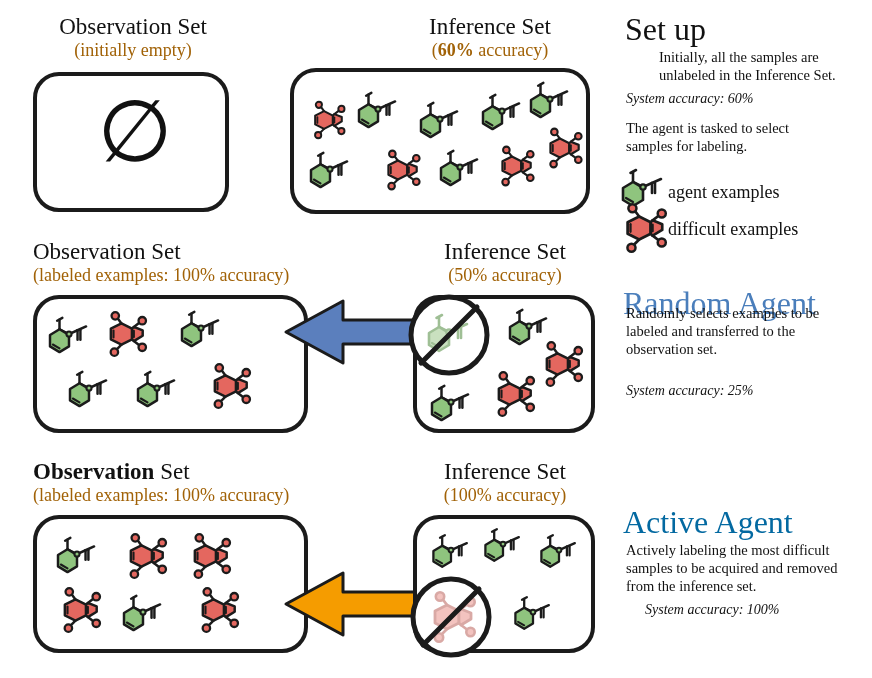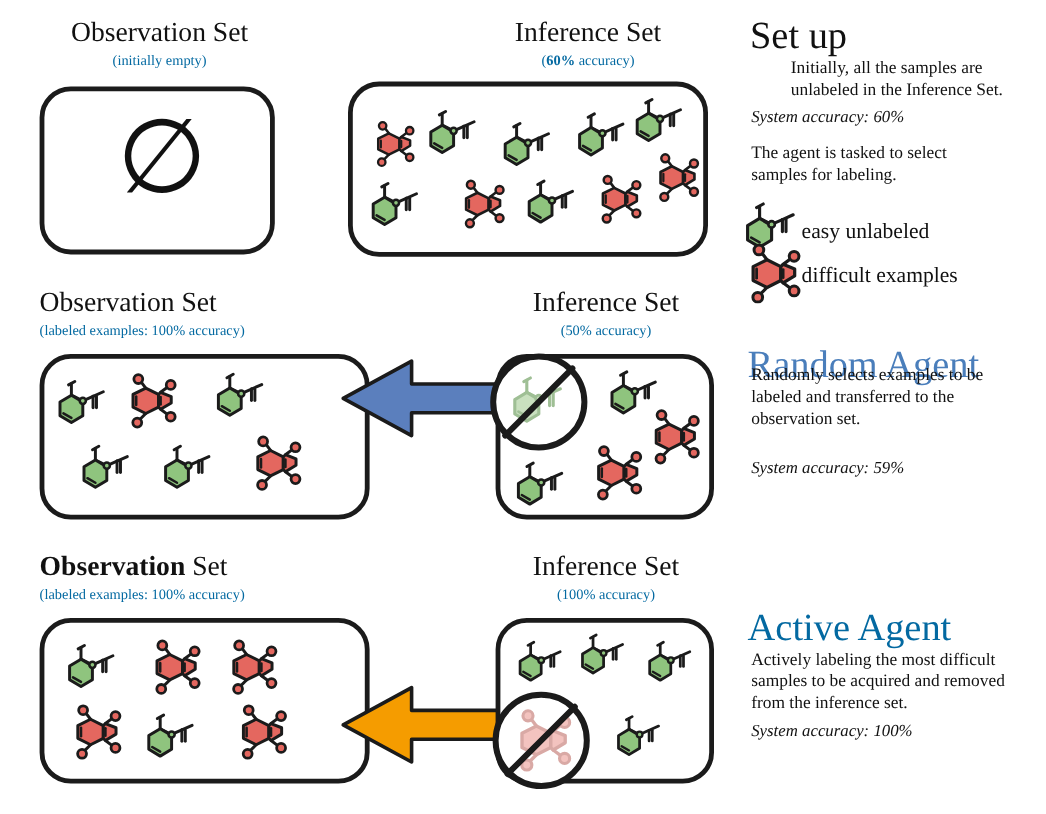--- a/index.html
+++ b/index.html
@@ -3,21 +3,21 @@
 <meta charset="utf-8">
 <style>
   html,body{margin:0;padding:0;background:#ffffff;}
   body{width:872px;height:678px;position:relative;overflow:hidden;
        font-family:"Liberation Serif","DejaVu Serif",serif;color:#1a1a1a;}
 
   .abs{position:absolute;}
 
   
   .set-title{font-size:23px;line-height:26px;text-align:center;white-space:nowrap;color:#111;}
-  .set-sub{font-size:12px;line-height:17px;text-align:center;white-space:nowrap;color:#0369a1;}
+  .set-sub{font-size:18px;line-height:17px;text-align:center;white-space:nowrap;color:#a16207;}
   .set-sub b{font-weight:bold;}
   .set-title b{font-weight:bold;}
 
   
   .setbox{border:4.5px solid #1b1b1b;border-radius:26px;background:#fff;box-sizing:border-box;}
 
   
   .panel-h{font-size:32px;line-height:34px;white-space:nowrap;}
   .panel-h.black{color:#111;}
   .panel-h.blue{color:#4a7ebb;}
@@ -171,21 +171,21 @@
 
 <div class="abs panel-h black" style="left:625px;top:12px;">Set up</div>
 <div class="abs panel-p" style="left:626px;top:48px;width:200px;margin-left:33px;">Initially, all the samples are unlabeled in the Inference Set.</div>
 <div class="abs panel-i" style="left:626px;top:90px;width:210px;">System accuracy: 60%</div>
 <div class="abs panel-p" style="left:626px;top:119px;width:205px;">The agent is tasked to select samples for labeling.</div>
 
 <div class="abs" style="left:619px;top:166px;">
   <svg width="48" height="44" viewBox="0 -2 48 44">
       <use href="#sym-easy"></use>
     </svg></div>
-<div class="abs legend-t" style="left:668px;top:182px;">easy unlabeled</div>
+<div class="abs legend-t" style="left:668px;top:182px;">agent examples</div>
 
 <div class="abs" style="left:617px;top:203px;">
   <svg width="52" height="50" viewBox="-2 -4 52 52">
       <use href="#sym-difficult"></use>
     </svg></div>
 <div class="abs legend-t" style="left:668px;top:219px;">difficult examples</div>
 
 <div class="abs set-title" style="left:33px;top:239px;width:230px;text-align:left;">Observation Set</div>
 <div class="abs set-sub" style="left:33px;top:267px;width:230px;text-align:left;">(labeled examples: 100% accuracy)</div>
 
@@ -259,21 +259,21 @@
       <g transform="translate(20,22) scale(1.0)">
           <use href="#sym-easy-faded"></use>
         </g>
       <line x1="16" y1="72" x2="72" y2="16" stroke="#1b1b1b" stroke-width="5" stroke-linecap="round"></line>
     </svg>
   </div>
 </div>
 
 <div class="abs panel-h blue" style="left:623px;top:286px;">Random Agent</div>
 <div class="abs panel-p" style="left:626px;top:304px;width:215px;font-family:Liberation Serif, serif;">Randomly selects examples to be labeled and transferred to the observation set.</div>
-<div class="abs panel-i" style="left:626px;top:382px;width:215px;">System accuracy: 59%</div>
+<div class="abs panel-i" style="left:626px;top:382px;width:215px;">System accuracy: 25%</div>
 
 <div class="abs set-title" style="left:33px;top:459px;width:230px;text-align:left;"><b>Observation</b><span> Set</span></div>
 <div class="abs set-sub" style="left:33px;top:487px;width:230px;text-align:left;">(labeled examples: 100% accuracy)</div>
 
 <div class="abs setbox" style="left:33px;top:515px;width:275px;height:138px;">
   <div class="mol" style="left:16px; top:14px; transform:scale(.95);">
       <svg width="48" height="44" viewBox="0 -2 48 44">
         <use href="#sym-easy"></use>
       </svg>
     </div>
@@ -341,13 +341,13 @@
       <g transform="translate(20,22) scale(1.0)">
           <use href="#sym-difficult-faded"></use>
         </g>
       <line x1="16" y1="72" x2="72" y2="16" stroke="#1b1b1b" stroke-width="5" stroke-linecap="round"></line>
     </svg>
   </div>
 </div>
 
 <div class="abs panel-h orange" style="left:623px;top:505px;">Active Agent</div>
 <div class="abs panel-p" style="left:626px;top:541px;width:225px;">Actively labeling the most difficult samples to be acquired and removed from the inference set.</div>
-<div class="abs panel-i" style="left:626px;top:601px;width:225px;">System accuracy: 100%</div>
+<div class="abs panel-i" style="left:645px;top:601px;width:225px;">System accuracy: 100%</div>
 
 </body></html>

